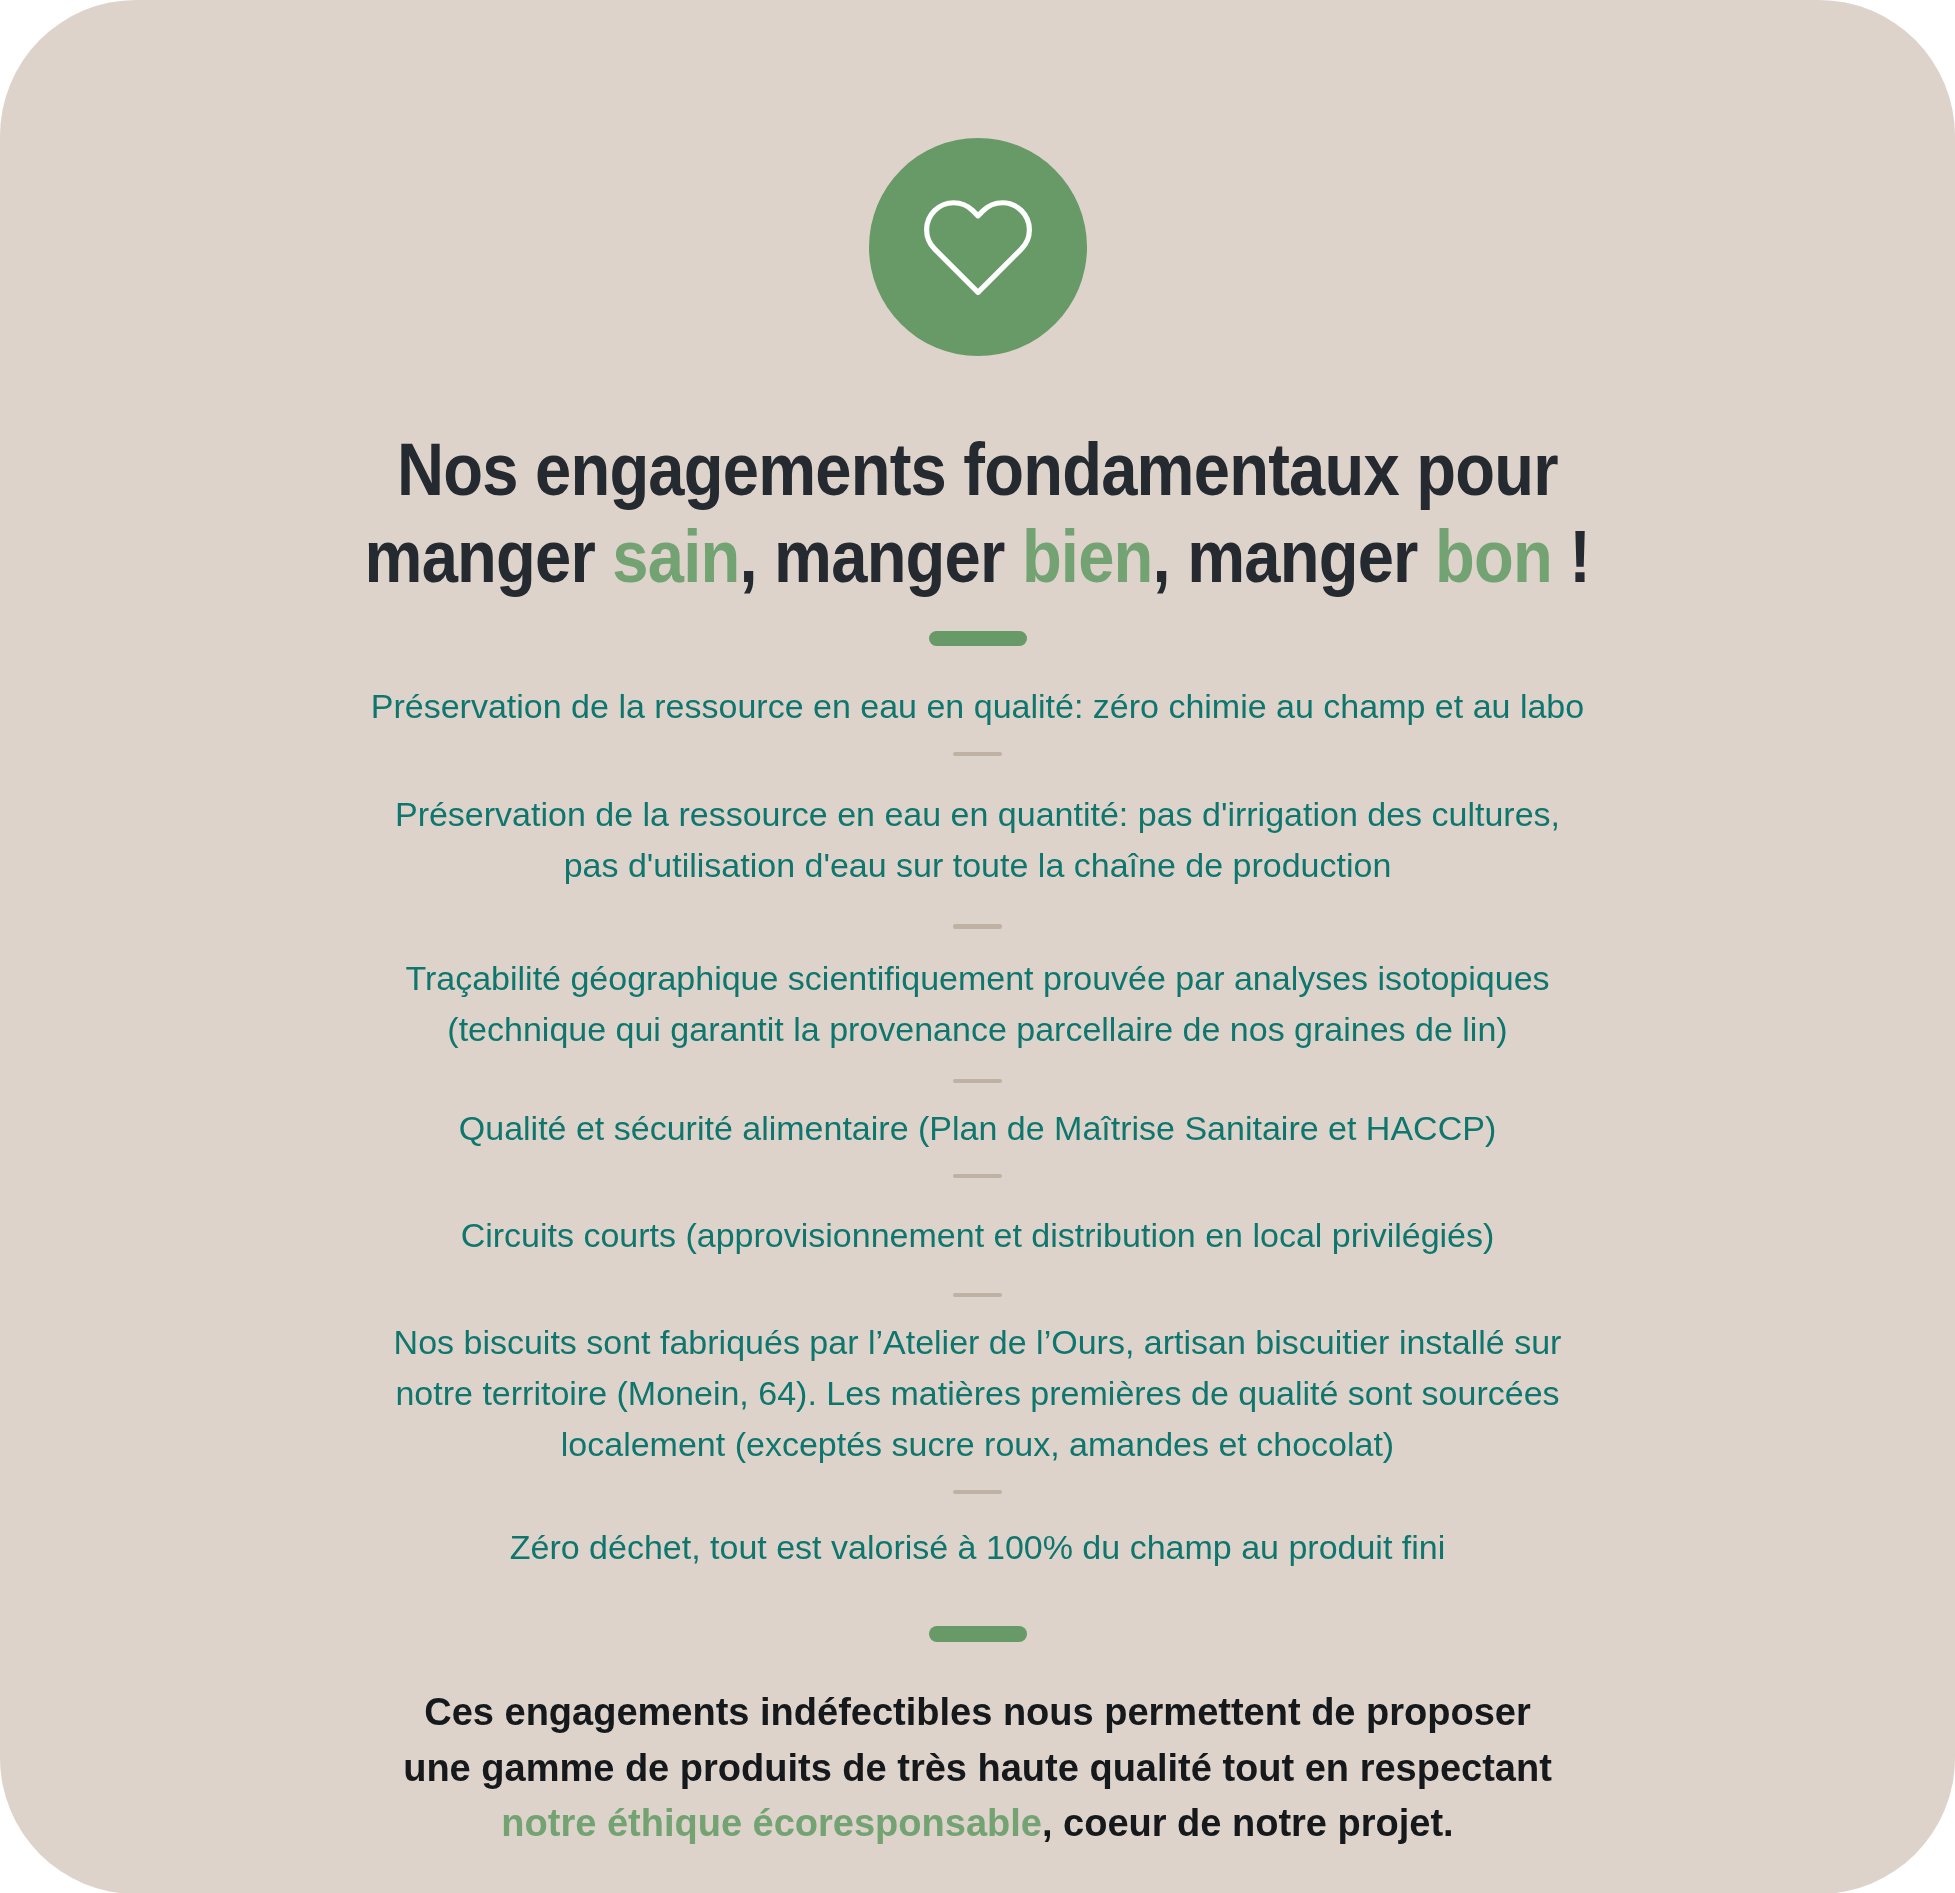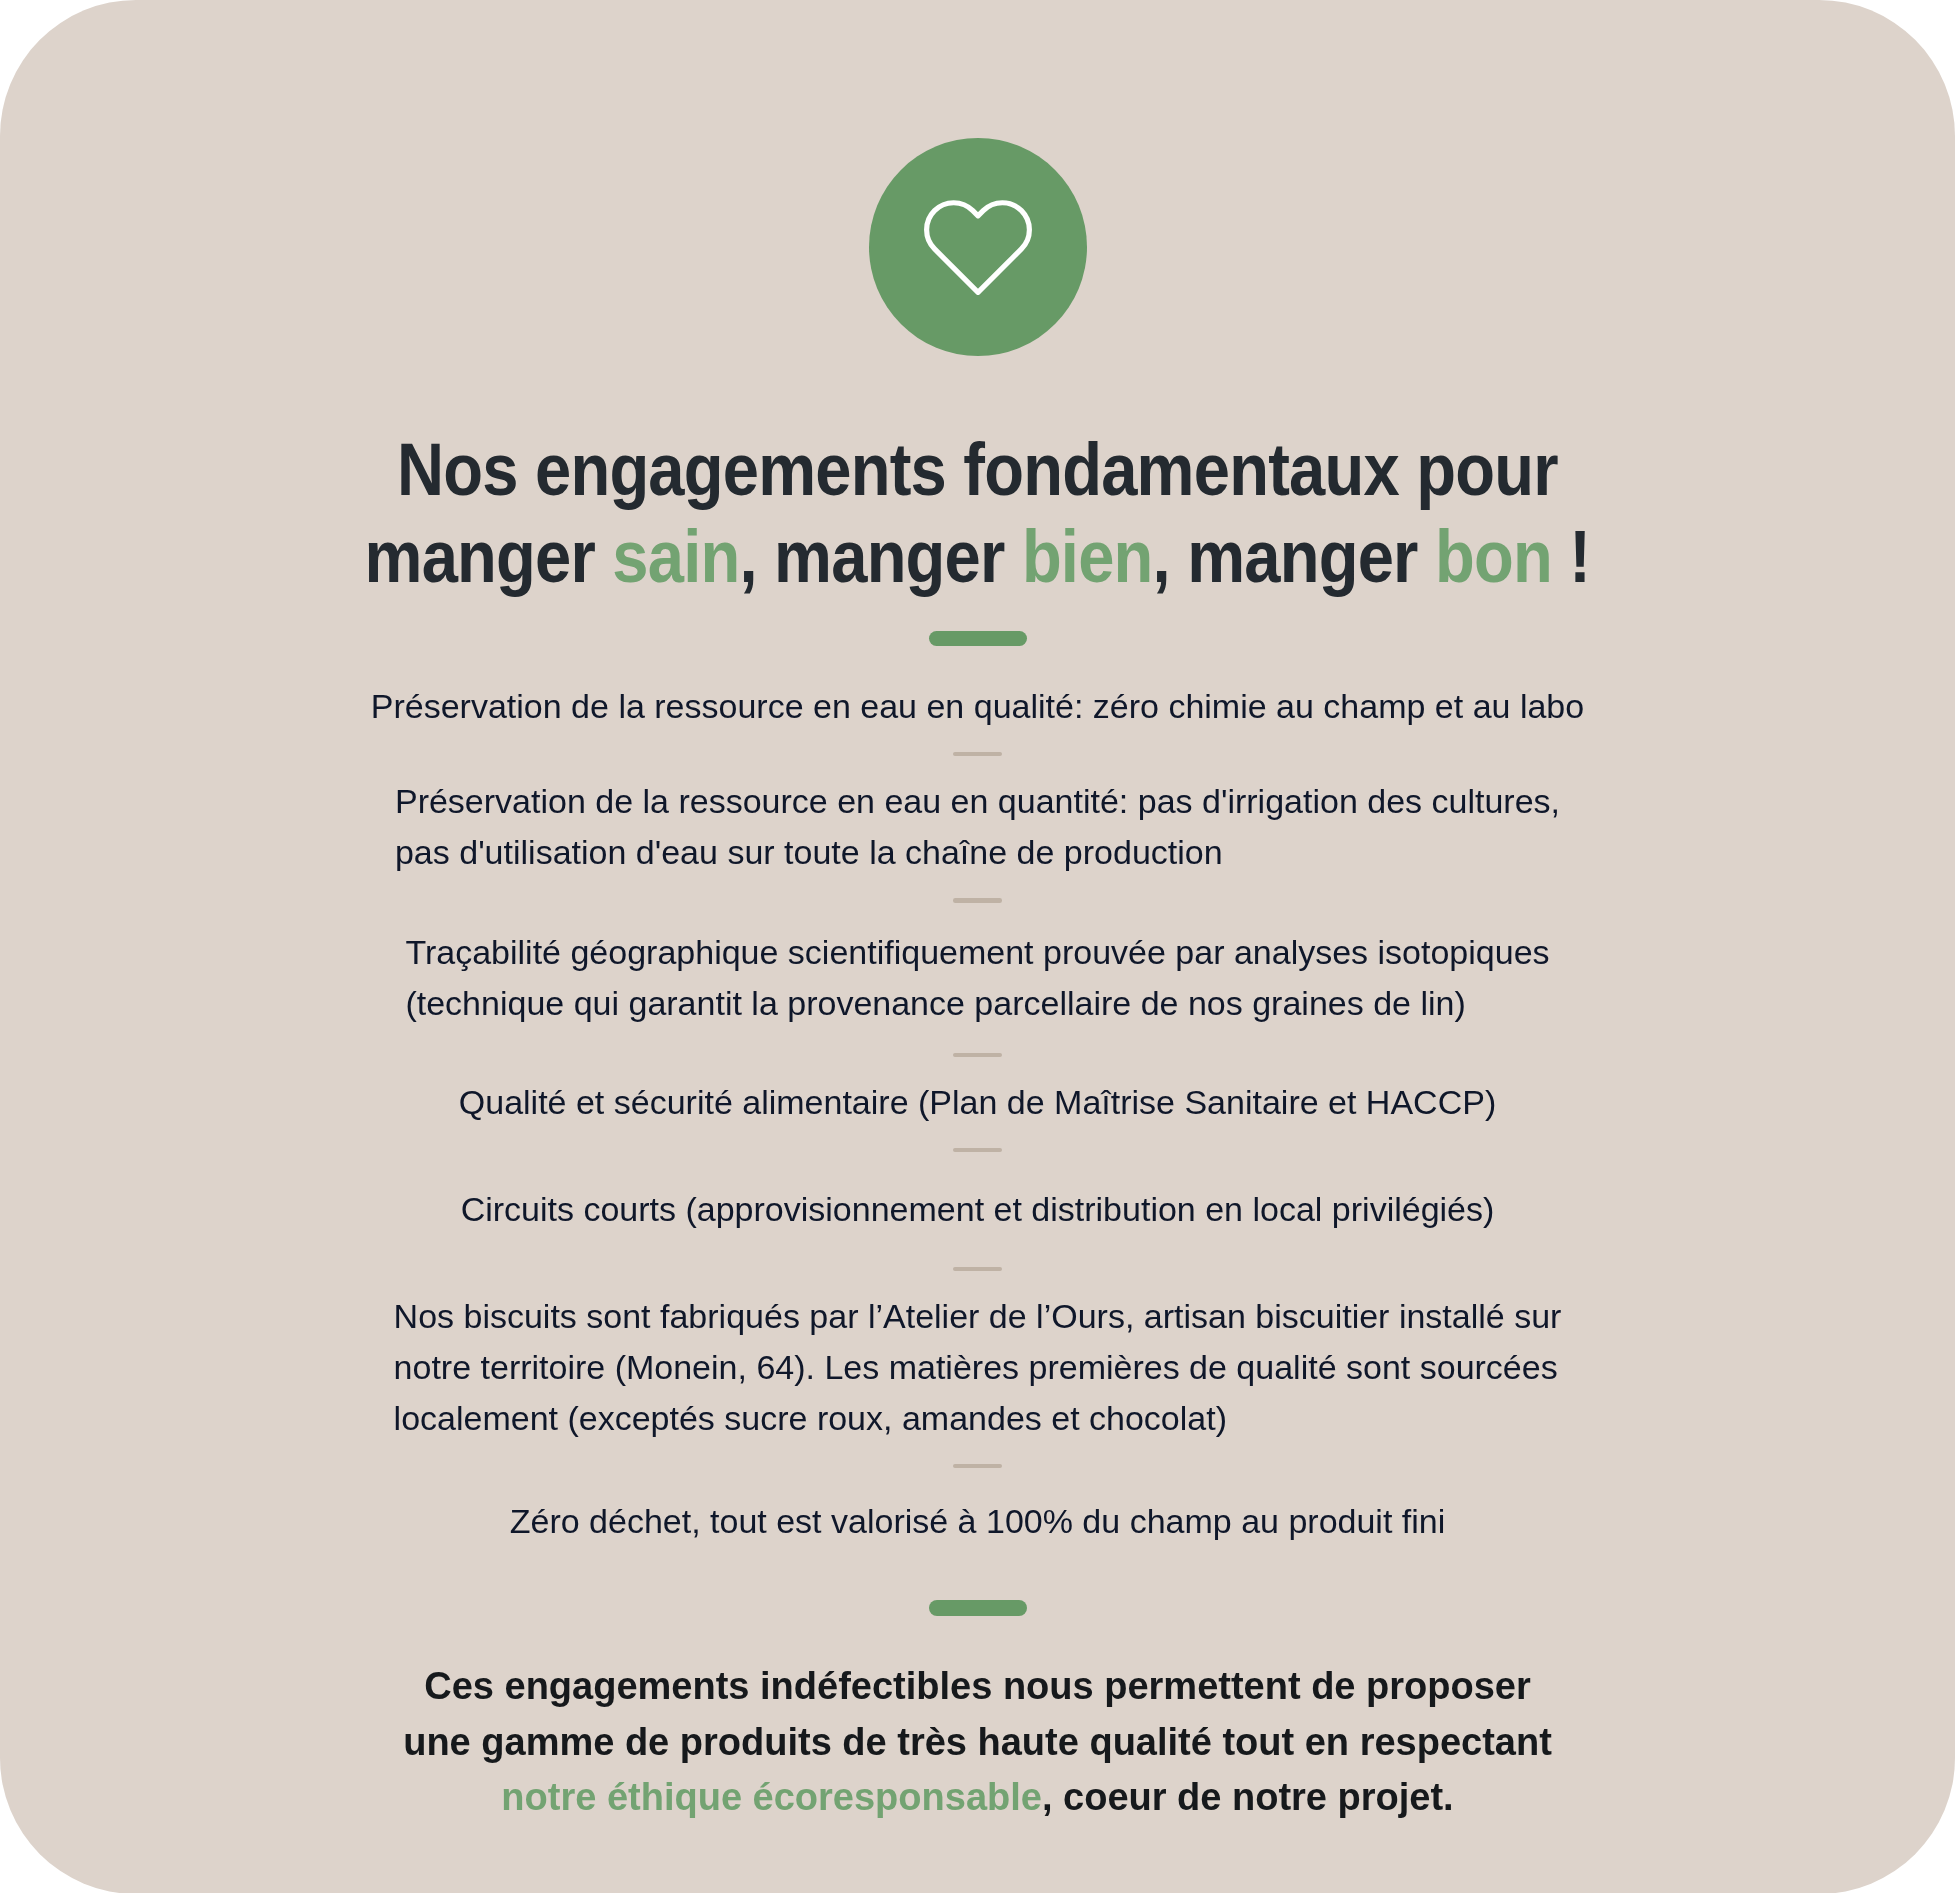--- a/index.html
+++ b/index.html
@@ -37,22 +37,22 @@
     width:98px;height:15.5px;border-radius:8px;
     background:#679a66;flex:0 0 auto;
   }
   .accent-divider.top{margin:30px 0 35px;}
   .accent-divider.bottom{margin:45px 0 43px;}
   .commitments{
     display:flex;flex-direction:column;align-items:center;
     max-width:1605px;
   }
   .item{
-    font-size:34px;line-height:1.5;color:#0f172a;
-    text-align:left;white-space:pre-line;
+    font-size:34px;line-height:1.5;color:#0f766e;
+    text-align:center;white-space:pre-line;
   }
   .mini-divider{
     width:49px;height:4.2px;border-radius:2.3px;
     background:#bfb2a5;
     margin:20px 0;flex:0 0 auto;
   }
   .footer{
     font-size:38px;font-weight:700;line-height:1.47;
     color:#16191c;text-align:center;
     max-width:1605px;
@@ -77,21 +77,21 @@
     <span class="title-line">
       <span>manger </span><span class="green-text">sain</span><span>, manger </span><span class="green-text">bien</span><span>, manger </span><span class="green-text">bon</span><span> !</span>
     </span>
   </h1>
 
   <div class="accent-divider top"></div>
 
   <div class="commitments">
     <p class="item" style="margin:0;">Préservation de la ressource en eau en qualité: zéro chimie au champ et au labo</p>
     <div class="mini-divider"></div>
-    <p class="item" style="margin:0;">Préservation de la ressource en eau en quantité: pas d'irrigation des cultures,
+    <p class="item" style="margin:13px;">Préservation de la ressource en eau en quantité: pas d'irrigation des cultures,
 pas d'utilisation d'eau sur toute la chaîne de production</p>
     <div class="mini-divider"></div>
     <p class="item" style="margin:4px;">Traçabilité géographique scientifiquement prouvée par analyses isotopiques
 (technique qui garantit la provenance parcellaire de nos graines de lin)</p>
     <div class="mini-divider"></div>
     <p class="item" style="margin:0;">Qualité et sécurité alimentaire (Plan de Maîtrise Sanitaire et HACCP)</p>
     <div class="mini-divider"></div>
     <p class="item" style="margin:12px;">Circuits courts (approvisionnement et distribution en local privilégiés)</p>
     <div class="mini-divider"></div>
     <p class="item" style="margin:0;">Nos biscuits sont fabriqués par l’Atelier de l’Ours, artisan biscuitier installé sur

